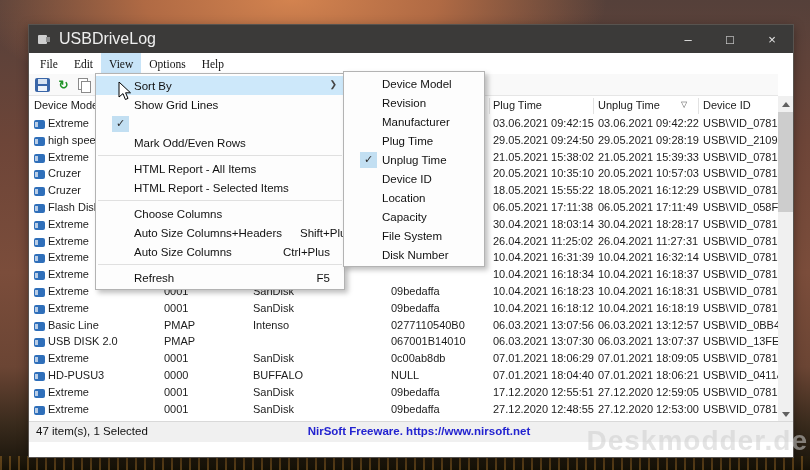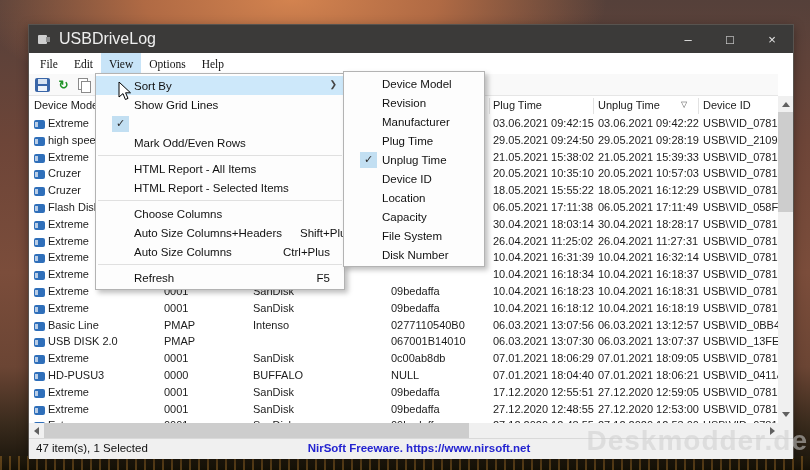--- a/index.html
+++ b/index.html
@@ -56,21 +56,21 @@
   .vthumb{position:absolute;left:0;top:16px;width:15px;height:100px;background:#cdcdcd;}
   .arr{position:absolute;width:0;height:0;}
   .arr.up{left:4px;top:6px;border-left:4px solid transparent;border-right:4px solid transparent;border-bottom:5px solid #606060;}
   .arr.down{left:4px;bottom:6px;border-left:4px solid transparent;border-right:4px solid transparent;border-top:5px solid #606060;}
   .hscroll{position:absolute;left:0;top:398px;width:751px;height:15px;background:#f0f0f0;}
   .hthumb{position:absolute;left:15px;top:0;width:425px;height:15px;background:#cdcdcd;}
   .arr.left{left:5px;top:4px;border-top:4px solid transparent;border-bottom:4px solid transparent;border-right:5px solid #606060;}
   .arr.right{right:5px;top:4px;border-top:4px solid transparent;border-bottom:4px solid transparent;border-left:5px solid #606060;}
   .corner{position:absolute;right:0;top:398px;width:15px;height:15px;background:#f0f0f0;}
   
-  .statusbar{position:absolute;left:0;top:413px;right:0;height:21px;background:#f0f0f0;
+  .statusbar{position:absolute;left:0;top:396px;right:0;height:21px;background:#f0f0f0;
     border-top:1px solid #d9d9d9;box-sizing:border-box;font-size:11.5px;color:#111;}
   .sb-left{position:absolute;left:7px;top:3px;}
   .sb-link{position:absolute;left:0;right:0;top:3px;text-align:center;color:#2323d0;font-weight:bold;margin-left:16px;}
   
   .menu{position:absolute;background:#fdfdfd;border:1px solid #b3b3b3;
     box-shadow:3px 3px 5px rgba(0,0,0,.25);padding:2px 0;z-index:50;font-size:11.5px;color:#111;}
   .dropdown{left:95px;top:73px;width:248px;}
   .submenu{left:343px;top:71px;width:140px;}
   .mi{height:19px;display:flex;align-items:center;padding:0 14px 0 16px;position:relative;}
   .mi .check{width:17px;height:16px;margin-right:5px;flex:none;visibility:hidden;

